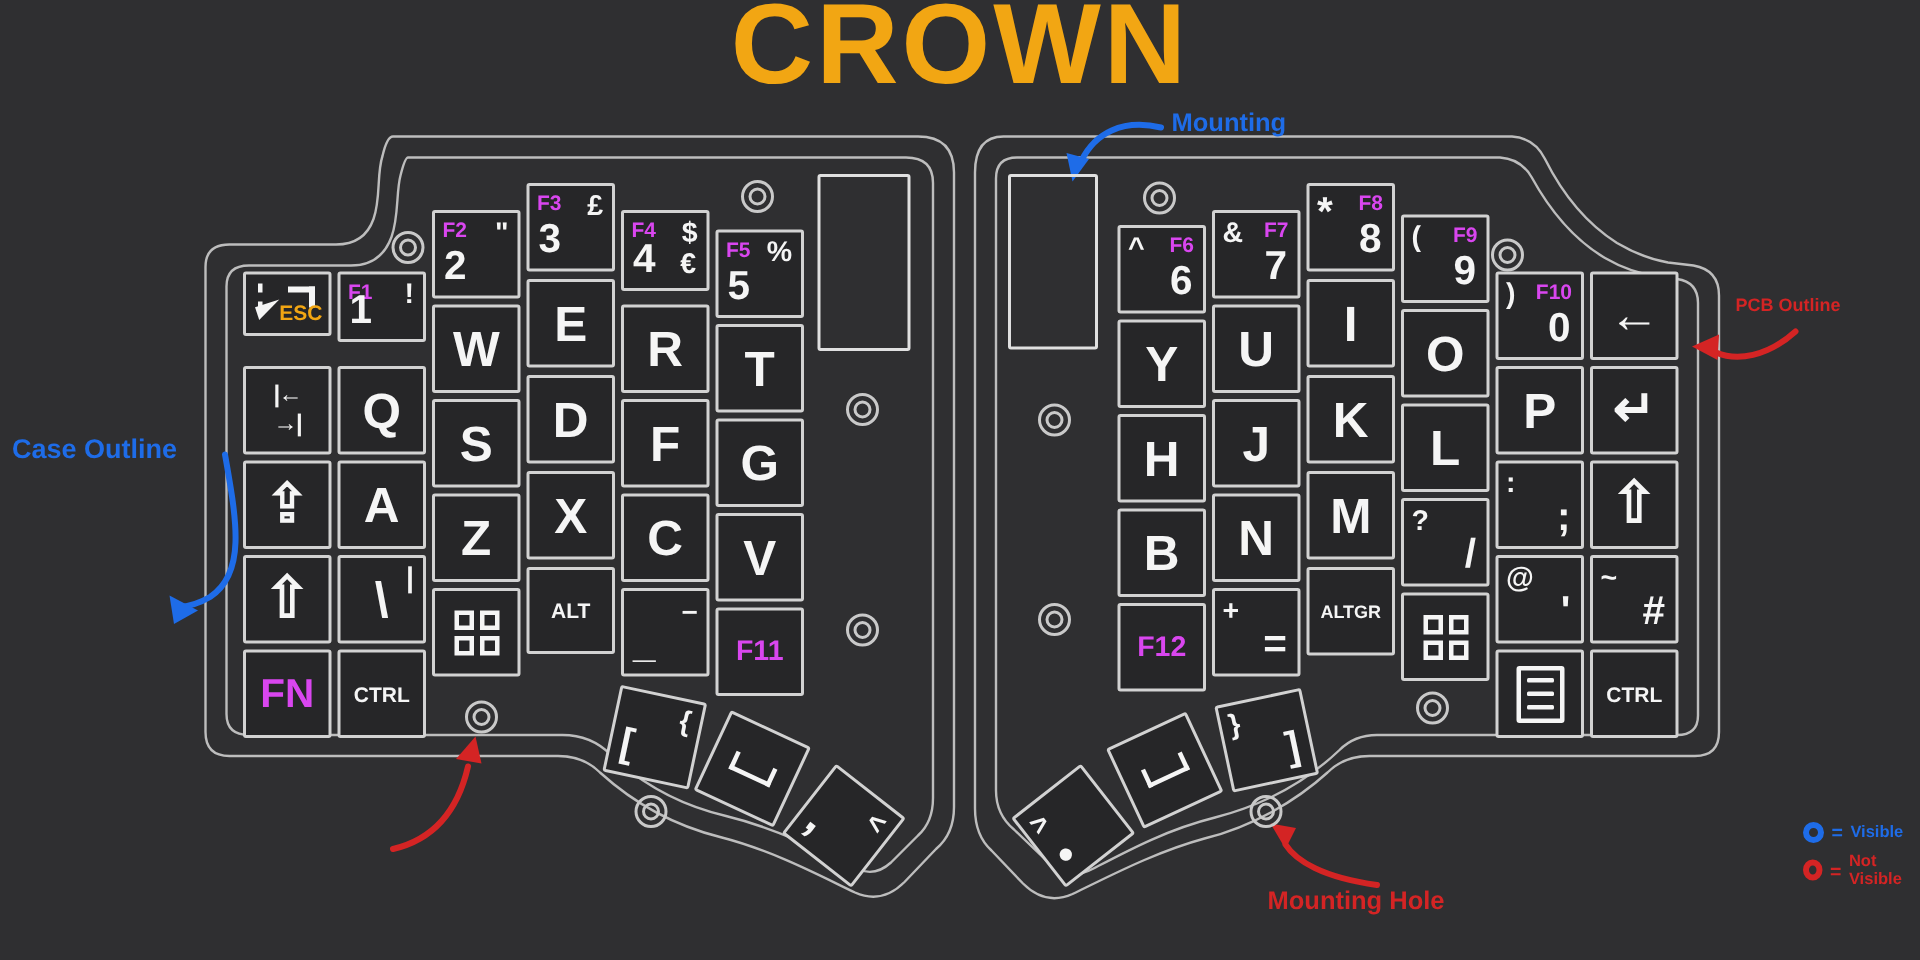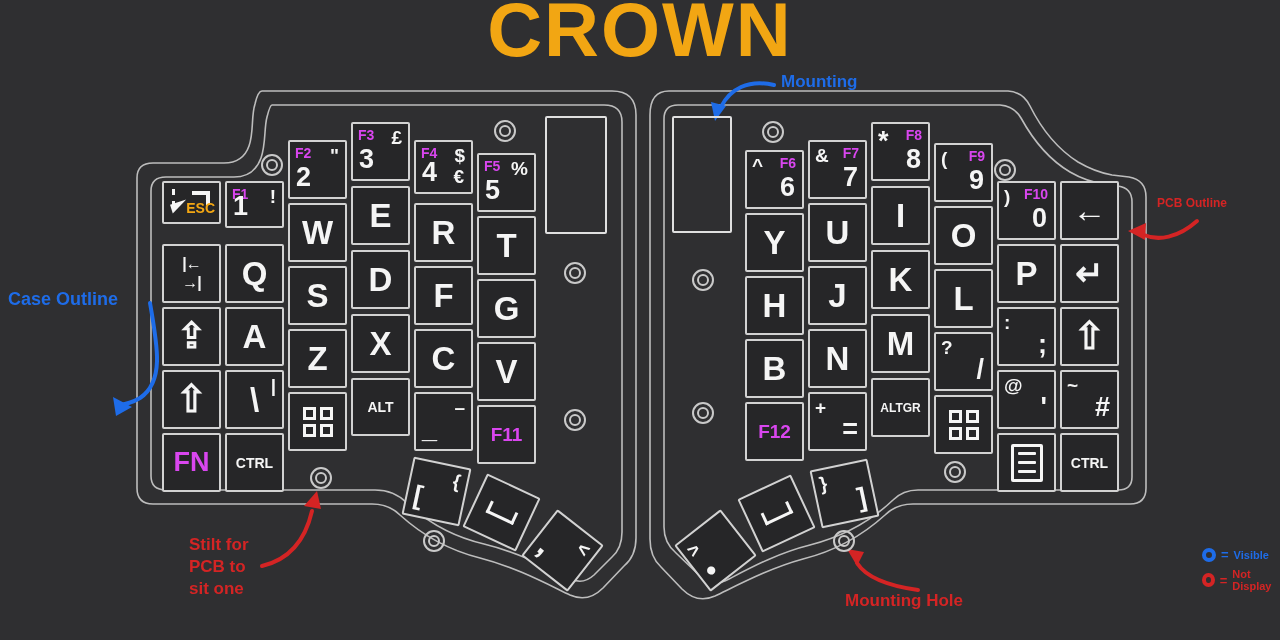--- a/index.html
+++ b/index.html
@@ -386,30 +386,27 @@
         <span></span>
       </div>
       <div class="hole" style="left: 833px; top: 530px;">
         <span></span>
       </div>
     </div>
 
   <div class="ann blue ann-display">Mounting</div>
   <div class="ann red ann-pcb">PCB Outline</div>
   <div class="ann blue ann-case">Case Outline</div>
-  <div class="ann red ann-stilt">Stilt for
-PCB to
-sit one</div>
   <div class="ann red ann-mount">Mounting Hole</div>
 
   <div class="legend">
     <div class="legend-row blue">
       <span class="legend-ring"></span>
       <span class="legend-eq">=</span>
       <span>Visible</span>
     </div>
     <div class="legend-row red">
       <span class="legend-ring"></span>
       <span class="legend-eq">=</span>
-      <span>Not Display</span>
+      <span>Not Visible</span>
     </div>
   </div>
 </div>
 
 </body></html>

